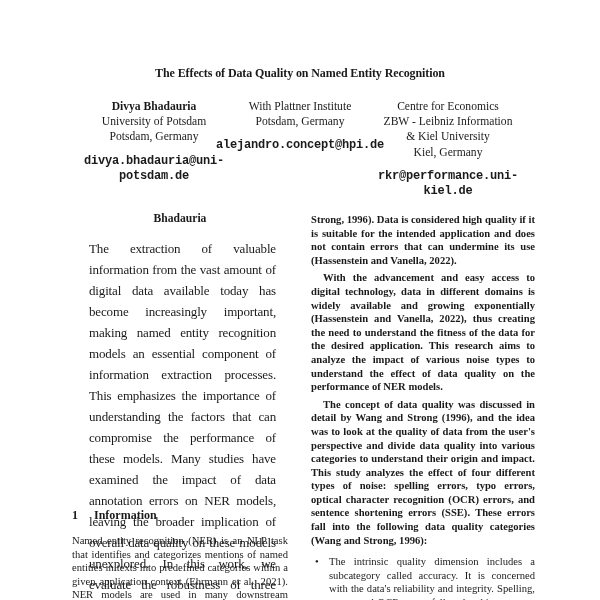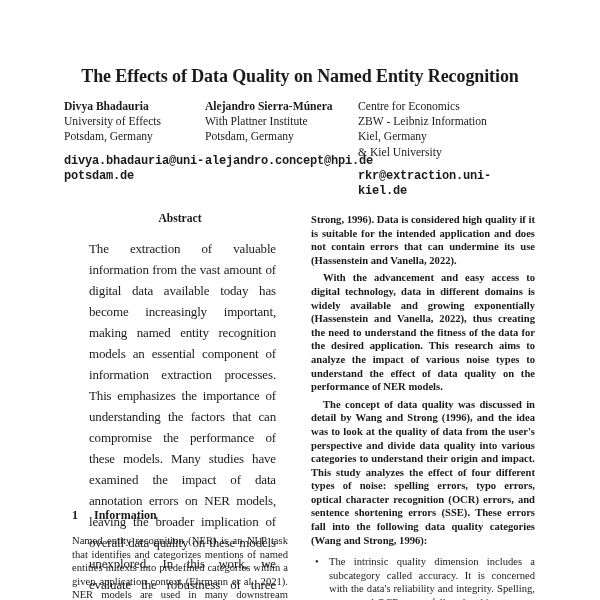--- a/index.html
+++ b/index.html
@@ -1,20 +1,20 @@
 <!DOCTYPE html>
 <html><head>
 <meta charset="utf-8">
 <style>
   html, body { margin: 0; padding: 0; background: #ffffff; }
   body { width: 600px; height: 600px; overflow: hidden; position: relative;
          font-family: "Liberation Serif", "DejaVu Serif", serif; color: #1a1a1a; }
   .title { position: absolute; top: 66px; left: 0; width: 600px; text-align: center;
-           font-weight: bold; font-size: 18px; letter-spacing: -0.1px; }
-  .author { position: absolute; top: 99px; text-align: left; font-size: 11.6px; line-height: 15.2px; }
+           font-weight: bold; font-size: 12px; letter-spacing: -0.1px; }
+  .author { position: absolute; top: 99px; text-align: center; font-size: 11.6px; line-height: 15.2px; }
   .author .name { font-weight: bold; }
   .author .email { font-family: "Liberation Mono", "DejaVu Sans Mono", monospace; font-size: 12px; margin-top: 9px; letter-spacing: -0.2px; font-weight: bold; }
   #author-1 { left: 64px; width: 180px; }
   #author-2 { left: 205px; width: 190px; }
   #author-3 { left: 358px; width: 180px; }
   .abstract-heading { position: absolute; left: 72px; width: 216px; top: 212px;
                       text-align: center; font-weight: bold; font-size: 11.6px; }
   .abstract-body { position: absolute; left: 89px; width: 187px; top: 238px;
                    font-size: 13px; line-height: 21px; text-align: justify; letter-spacing: -0.15px; }
   .section-heading { position: absolute; left: 72px; top: 508px; font-weight: bold; font-size: 12px; }
@@ -30,41 +30,40 @@
   .bullet-list li .bullet { position: absolute; left: 4px; top: 0; }
   p { margin: 0; }
 </style>
 </head>
 <body>
 
 <div class="title">The Effects of Data Quality on Named Entity Recognition</div>
 
 <div class="author" id="author-1">
   <div class="name">Divya Bhadauria</div>
-  <div>University of Effects</div>
+  <div>University of Potsdam</div>
   <div>Potsdam, Germany</div>
   <div class="email">divya.bhadauria@uni-potsdam.de</div>
 </div>
 
 <div class="author" id="author-2">
-  <div class="name">Alejandro Sierra-Múnera</div>
   <div>With Plattner Institute</div>
   <div>Potsdam, Germany</div>
   <div class="email">alejandro.concept@hpi.de</div>
 </div>
 
 <div class="author" id="author-3">
   <div>Centre for Economics</div>
   <div>ZBW - Leibniz Information</div>
+  <div>&amp; Kiel University</div>
   <div>Kiel, Germany</div>
-  <div>&amp; Kiel University</div>
-  <div class="email">rkr@extraction.uni-kiel.de</div>
+  <div class="email">rkr@performance.uni-kiel.de</div>
 </div>
 
-<div class="abstract-heading">Abstract</div>
+<div class="abstract-heading">Bhadauria</div>
 <div class="abstract-body">The extraction of valuable information from the vast amount of digital data available today has become increasingly important, making named entity recognition models an essential component of information extraction processes. This emphasizes the importance of understanding the factors that can compromise the performance of these models. Many studies have examined the impact of data annotation errors on NER models, leaving the broader implication of overall data quality on these models unexplored. In this work, we evaluate the robustness of three prominent NER models on datasets with varying amounts and types of noise. The results show that as the noise in the dataset increases, model performance declines, with a minor impact for some noise types and a significant drop in performance for others. The findings of this research can be used as a foundation for building more robust NER systems by enhancing dataset quality beforehand.</div>
 
 <div class="section-heading">
   <span class="num">1</span><span>Information</span>
 </div>
 <div class="intro-body">Named entity recognition (NER) is an NLP task that identifies and categorizes mentions of named entities in texts into predefined categories within a given application context (Ehrmann et al., 2021). NER models are used in many downstream applications and make up an important part of their</div>
 
 <div class="right-col">
   <p>Strong, 1996). Data is considered high quality if it is suitable for the intended application and does not contain errors that can undermine its use (Hassenstein and Vanella, 2022).</p>
   <p class="indent">With the advancement and easy access to digital technology, data in different domains is widely available and growing exponentially (Hassenstein and Vanella, 2022), thus creating the need to understand the fitness of the data for the desired application. This research aims to analyze the impact of various noise types to understand the effect of data quality on the performance of NER models.</p>

